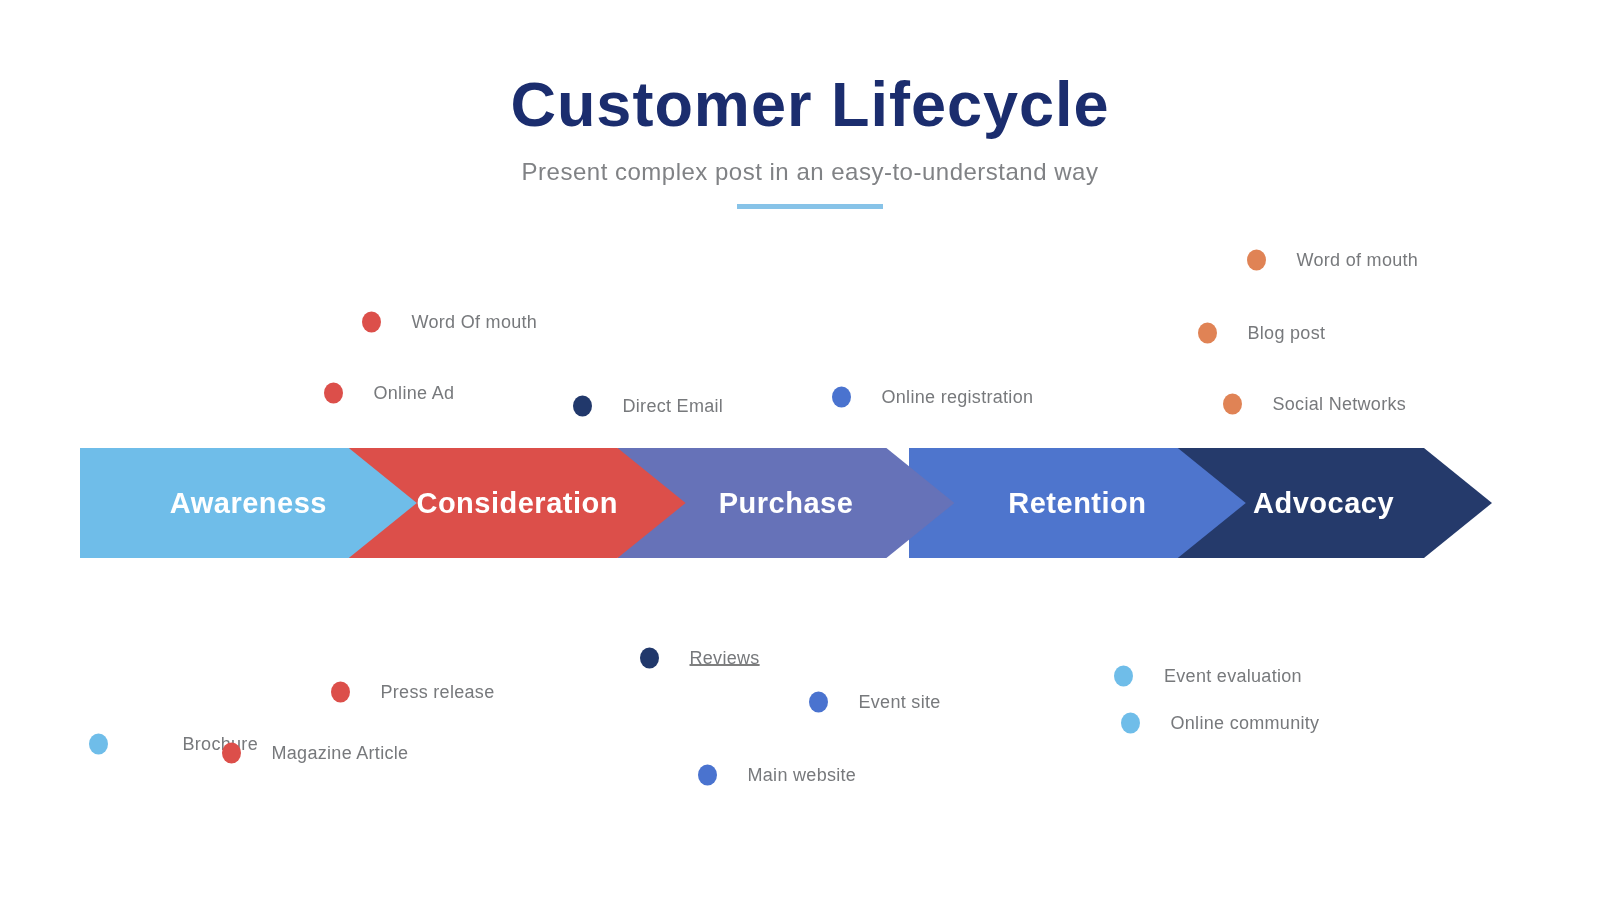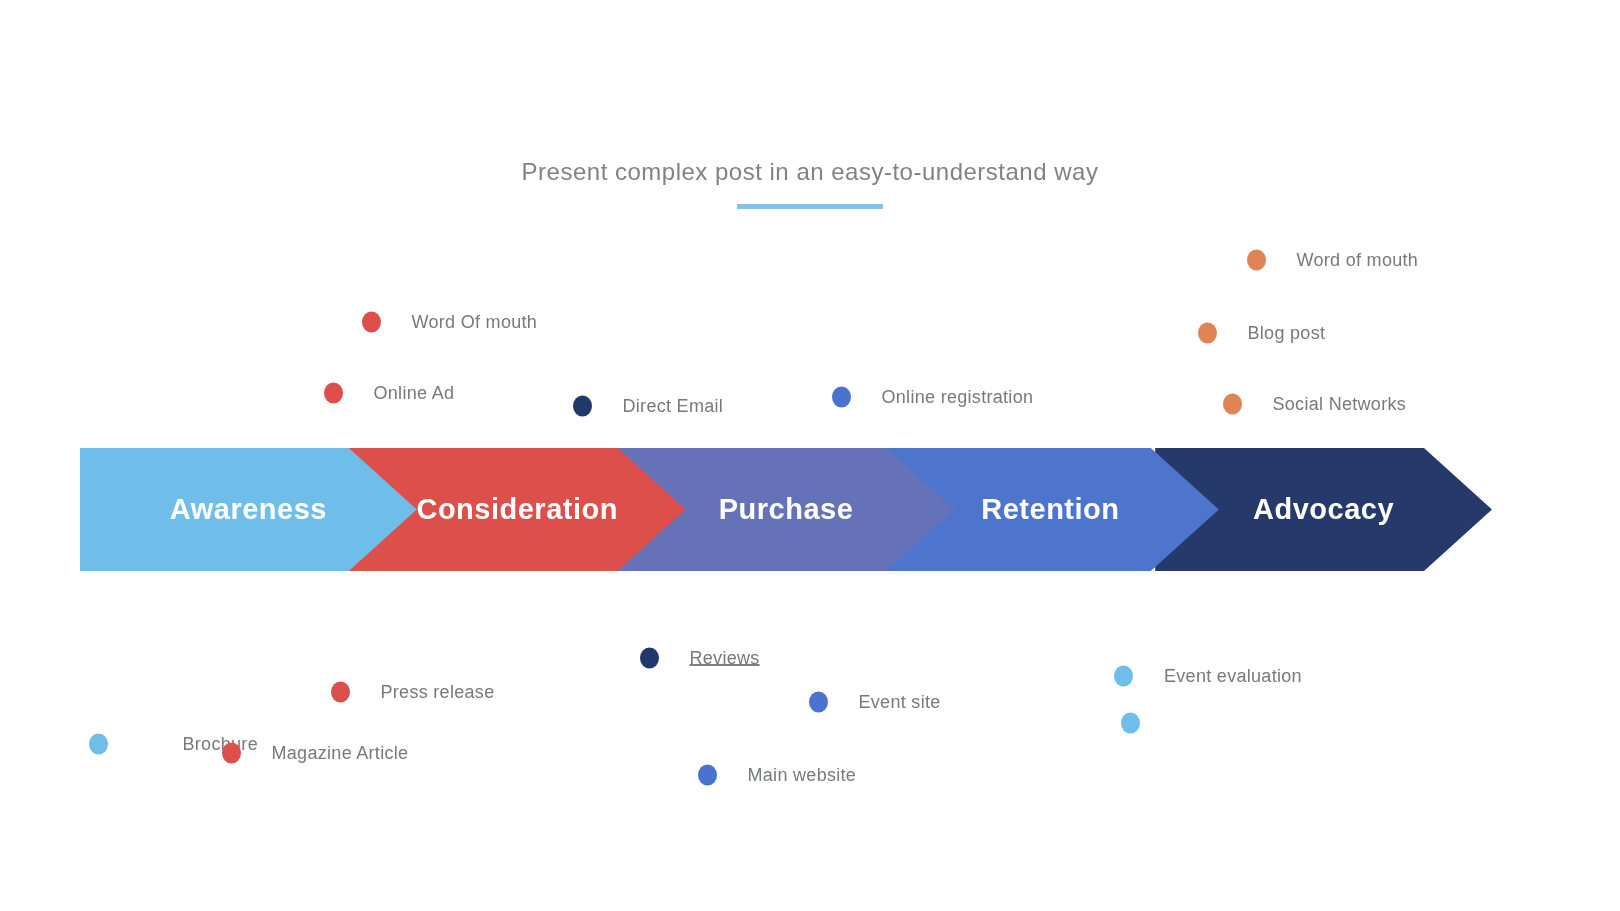--- a/index.html
+++ b/index.html
@@ -36,21 +36,21 @@
     left: 0; right: 0;
     margin: 0 auto;
     top: 204px;
     width: 146px;
     height: 5px;
     background: var(--divider_blue, #87C3E8);
   }
   .stage {
     position: absolute;
     top: 448px;
-    height: 123px;
+    height: 110px;
     display: flex;
     align-items: center;
     justify-content: center;
     clip-path: polygon(0 0, calc(100% - 68px) 0, 100% 50%, calc(100% - 68px) 100%, 0 100%);
   }
   .stage-label {
     color: #ffffff;
     font-weight: bold;
     font-size: 29px;
     letter-spacing: 0.5px;
@@ -73,20 +73,21 @@
   .tp-label {
     font-size: 18px;
     letter-spacing: 0.3px;
     color: var(--text_gray, #77797C);
   }
 </style>
 </head>
 <body>
 
 <div class="canvas">
+  <div class="title">Customer Lifecycle</div>
   <div class="subtitle">Present complex post in an easy-to-understand way</div>
   <div class="divider"></div>
 
   <div id="tp-top">
       <div class="touchpoint" style="left: 361.5px; top: 322px;">
         <span class="dot" style="background: rgb(220, 79, 74);"></span>
         <span class="tp-label">Word Of mouth</span>
       </div>
       <div class="touchpoint" style="left: 323.5px; top: 393px;">
         <span class="dot" style="background: rgb(220, 79, 74);"></span>
@@ -116,21 +117,21 @@
   <div id="arrow-band">
       <div class="stage" style="left: 80px; width: 336.8px; z-index: 10; background: rgb(111, 189, 233);">
         <span class="stage-label">Awareness</span>
       </div>
       <div class="stage" style="left: 348.8px; width: 336.8px; z-index: 9; background: rgb(220, 79, 74); text-align: right;">
         <span class="stage-label">Consideration</span>
       </div>
       <div class="stage" style="left: 617.6px; width: 336.8px; z-index: 8; background: rgb(102, 114, 184);">
         <span class="stage-label">Purchase</span>
       </div>
-      <div class="stage" style="left: 882px; width: 336.8px; z-index: 7; background: rgb(78, 117, 205);">
+      <div class="stage" style="left: 909px; width: 336.8px; z-index: 7; background: rgb(78, 117, 205);">
         <span class="stage-label">Retention</span>
       </div>
       <div class="stage" style="left: 1155.2px; width: 336.8px; z-index: 6; background: rgb(37, 58, 107);">
         <span class="stage-label">Advocacy</span>
       </div>
     </div>
   <div id="tp-bottom">
       <div class="touchpoint" style="left: 639.5px; top: 658px; text-decoration: underline;">
         <span class="dot" style="background: rgb(33, 56, 107);"></span>
         <span class="tp-label">Reviews</span>
@@ -154,15 +155,16 @@
       <div class="touchpoint" style="left: 697.5px; top: 775px;">
         <span class="dot" style="background: rgb(74, 115, 207);"></span>
         <span class="tp-label">Main website</span>
       </div>
       <div class="touchpoint" style="left: 1114px; top: 653px; margin-top: 23px;">
         <span class="dot" style="background: rgb(111, 189, 233);"></span>
         <span class="tp-label">Event evaluation</span>
       </div>
       <div class="touchpoint" style="left: 1120.5px; top: 723px;">
         <span class="dot" style="background: rgb(111, 189, 233);"></span>
+        <span class="tp-label">Online community</span>
       </div>
     </div>
 </div>
 
 </body></html>

